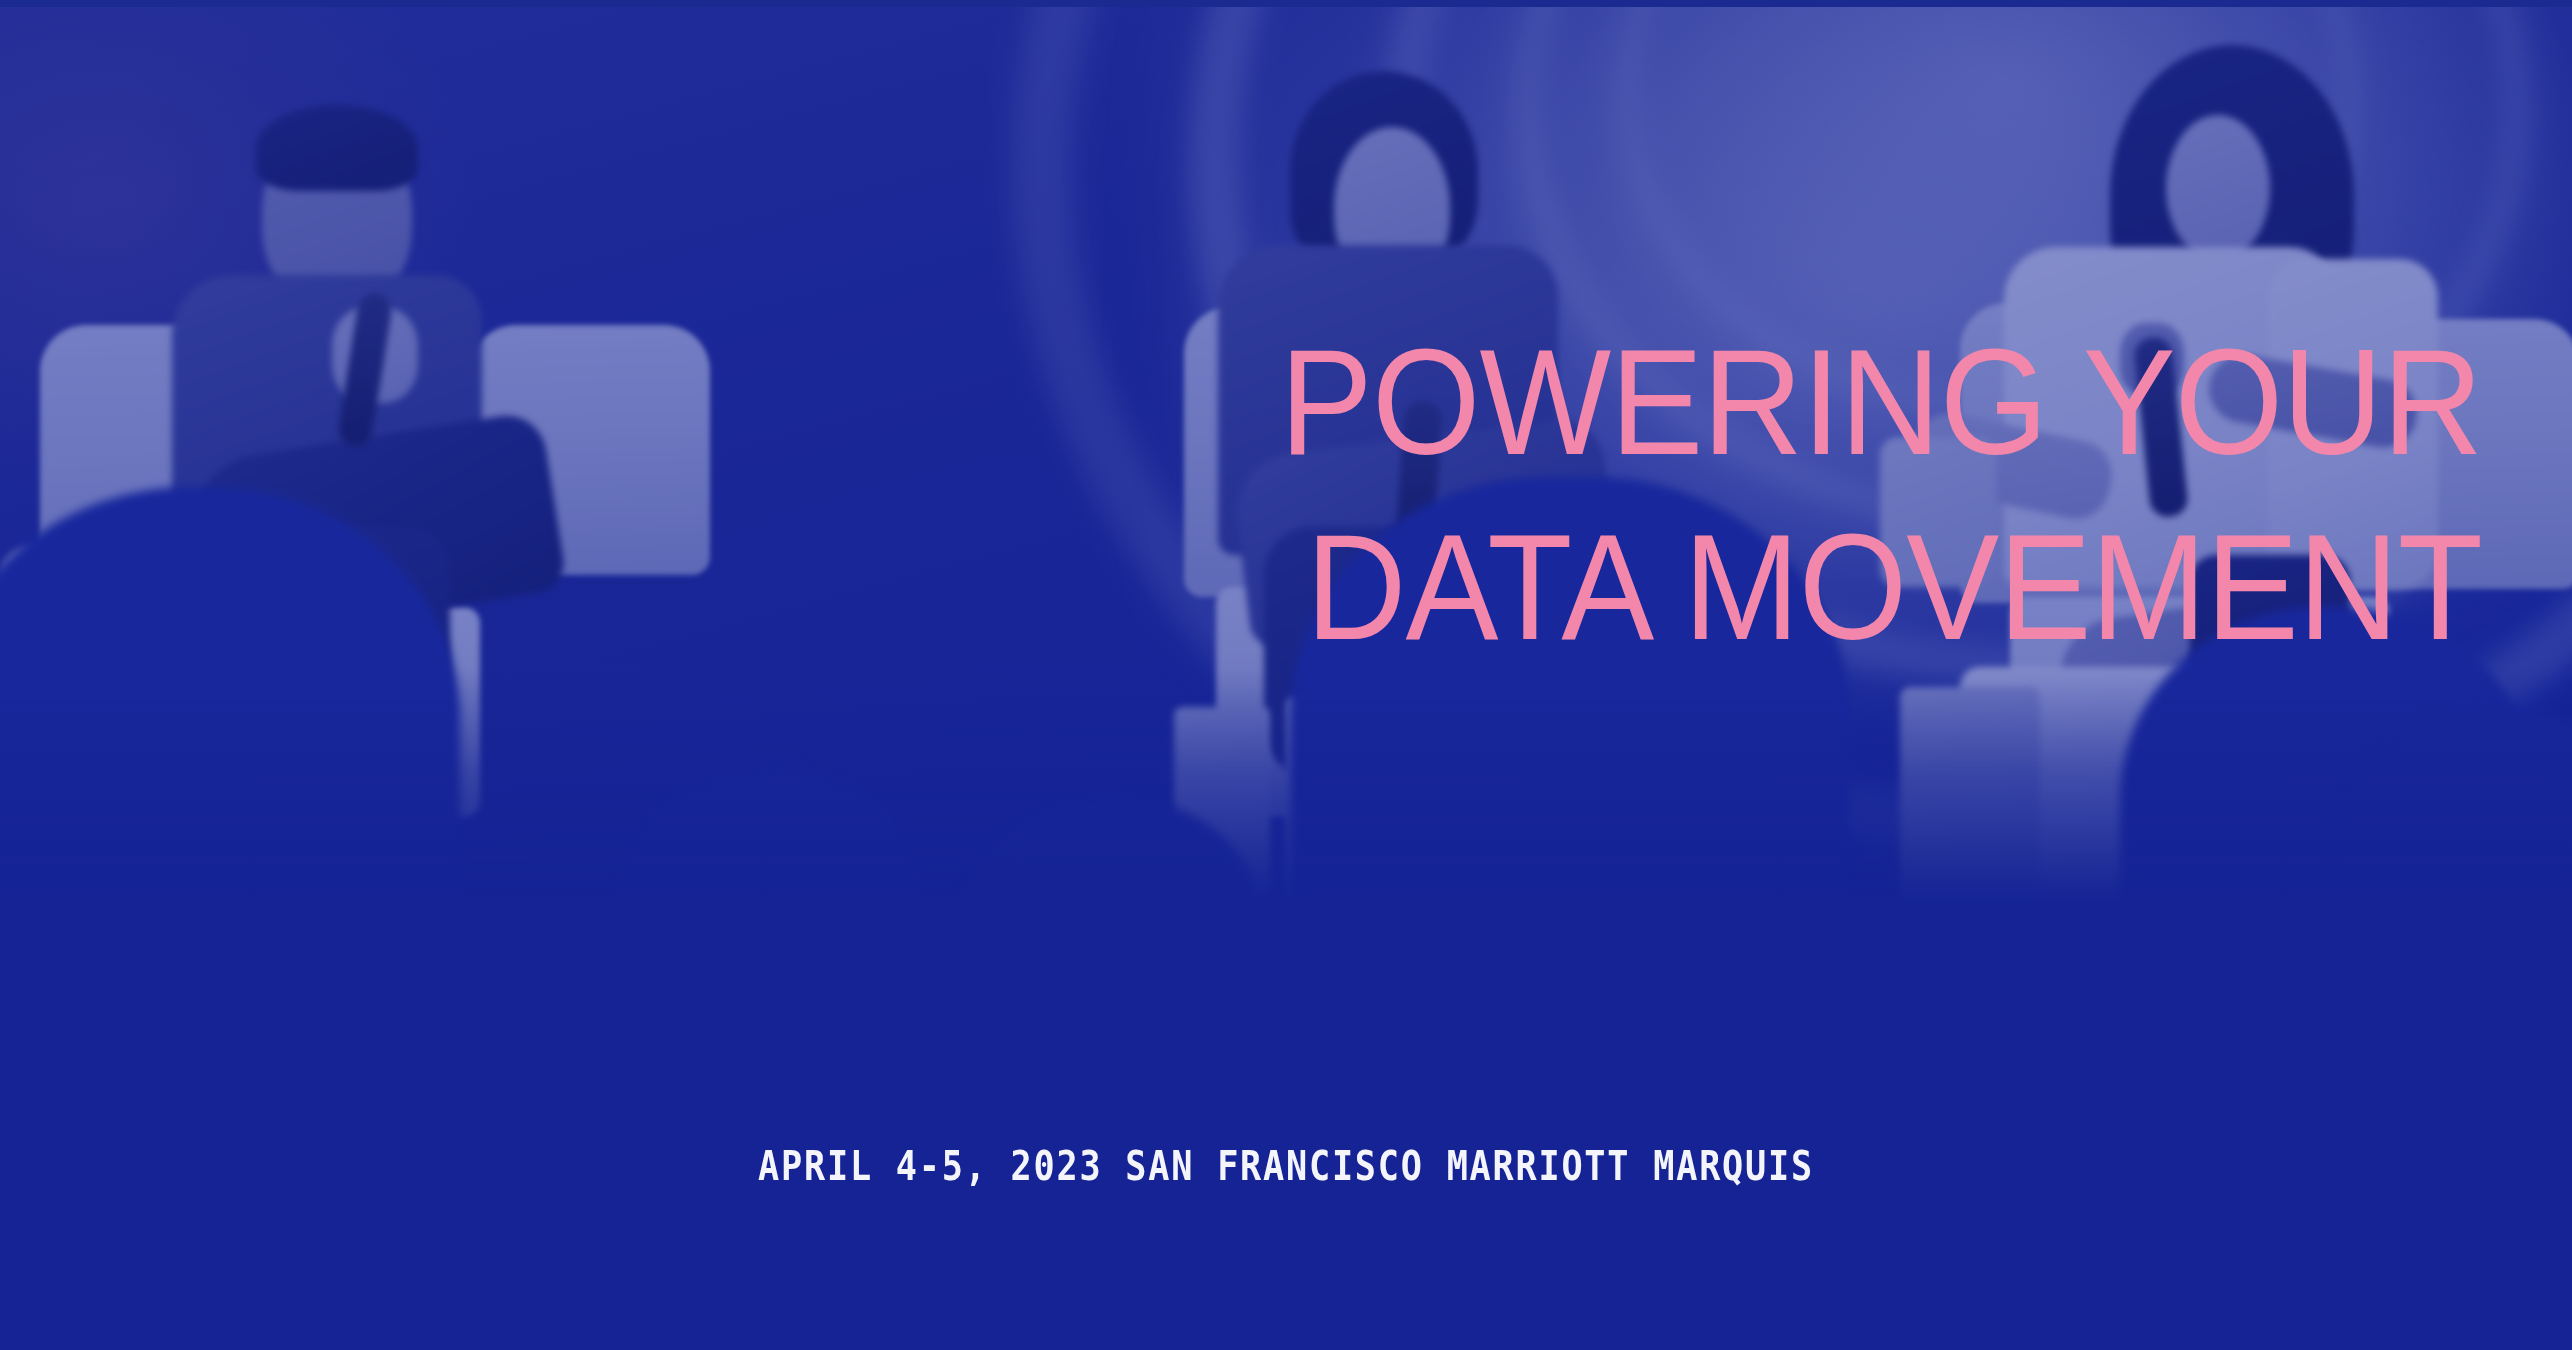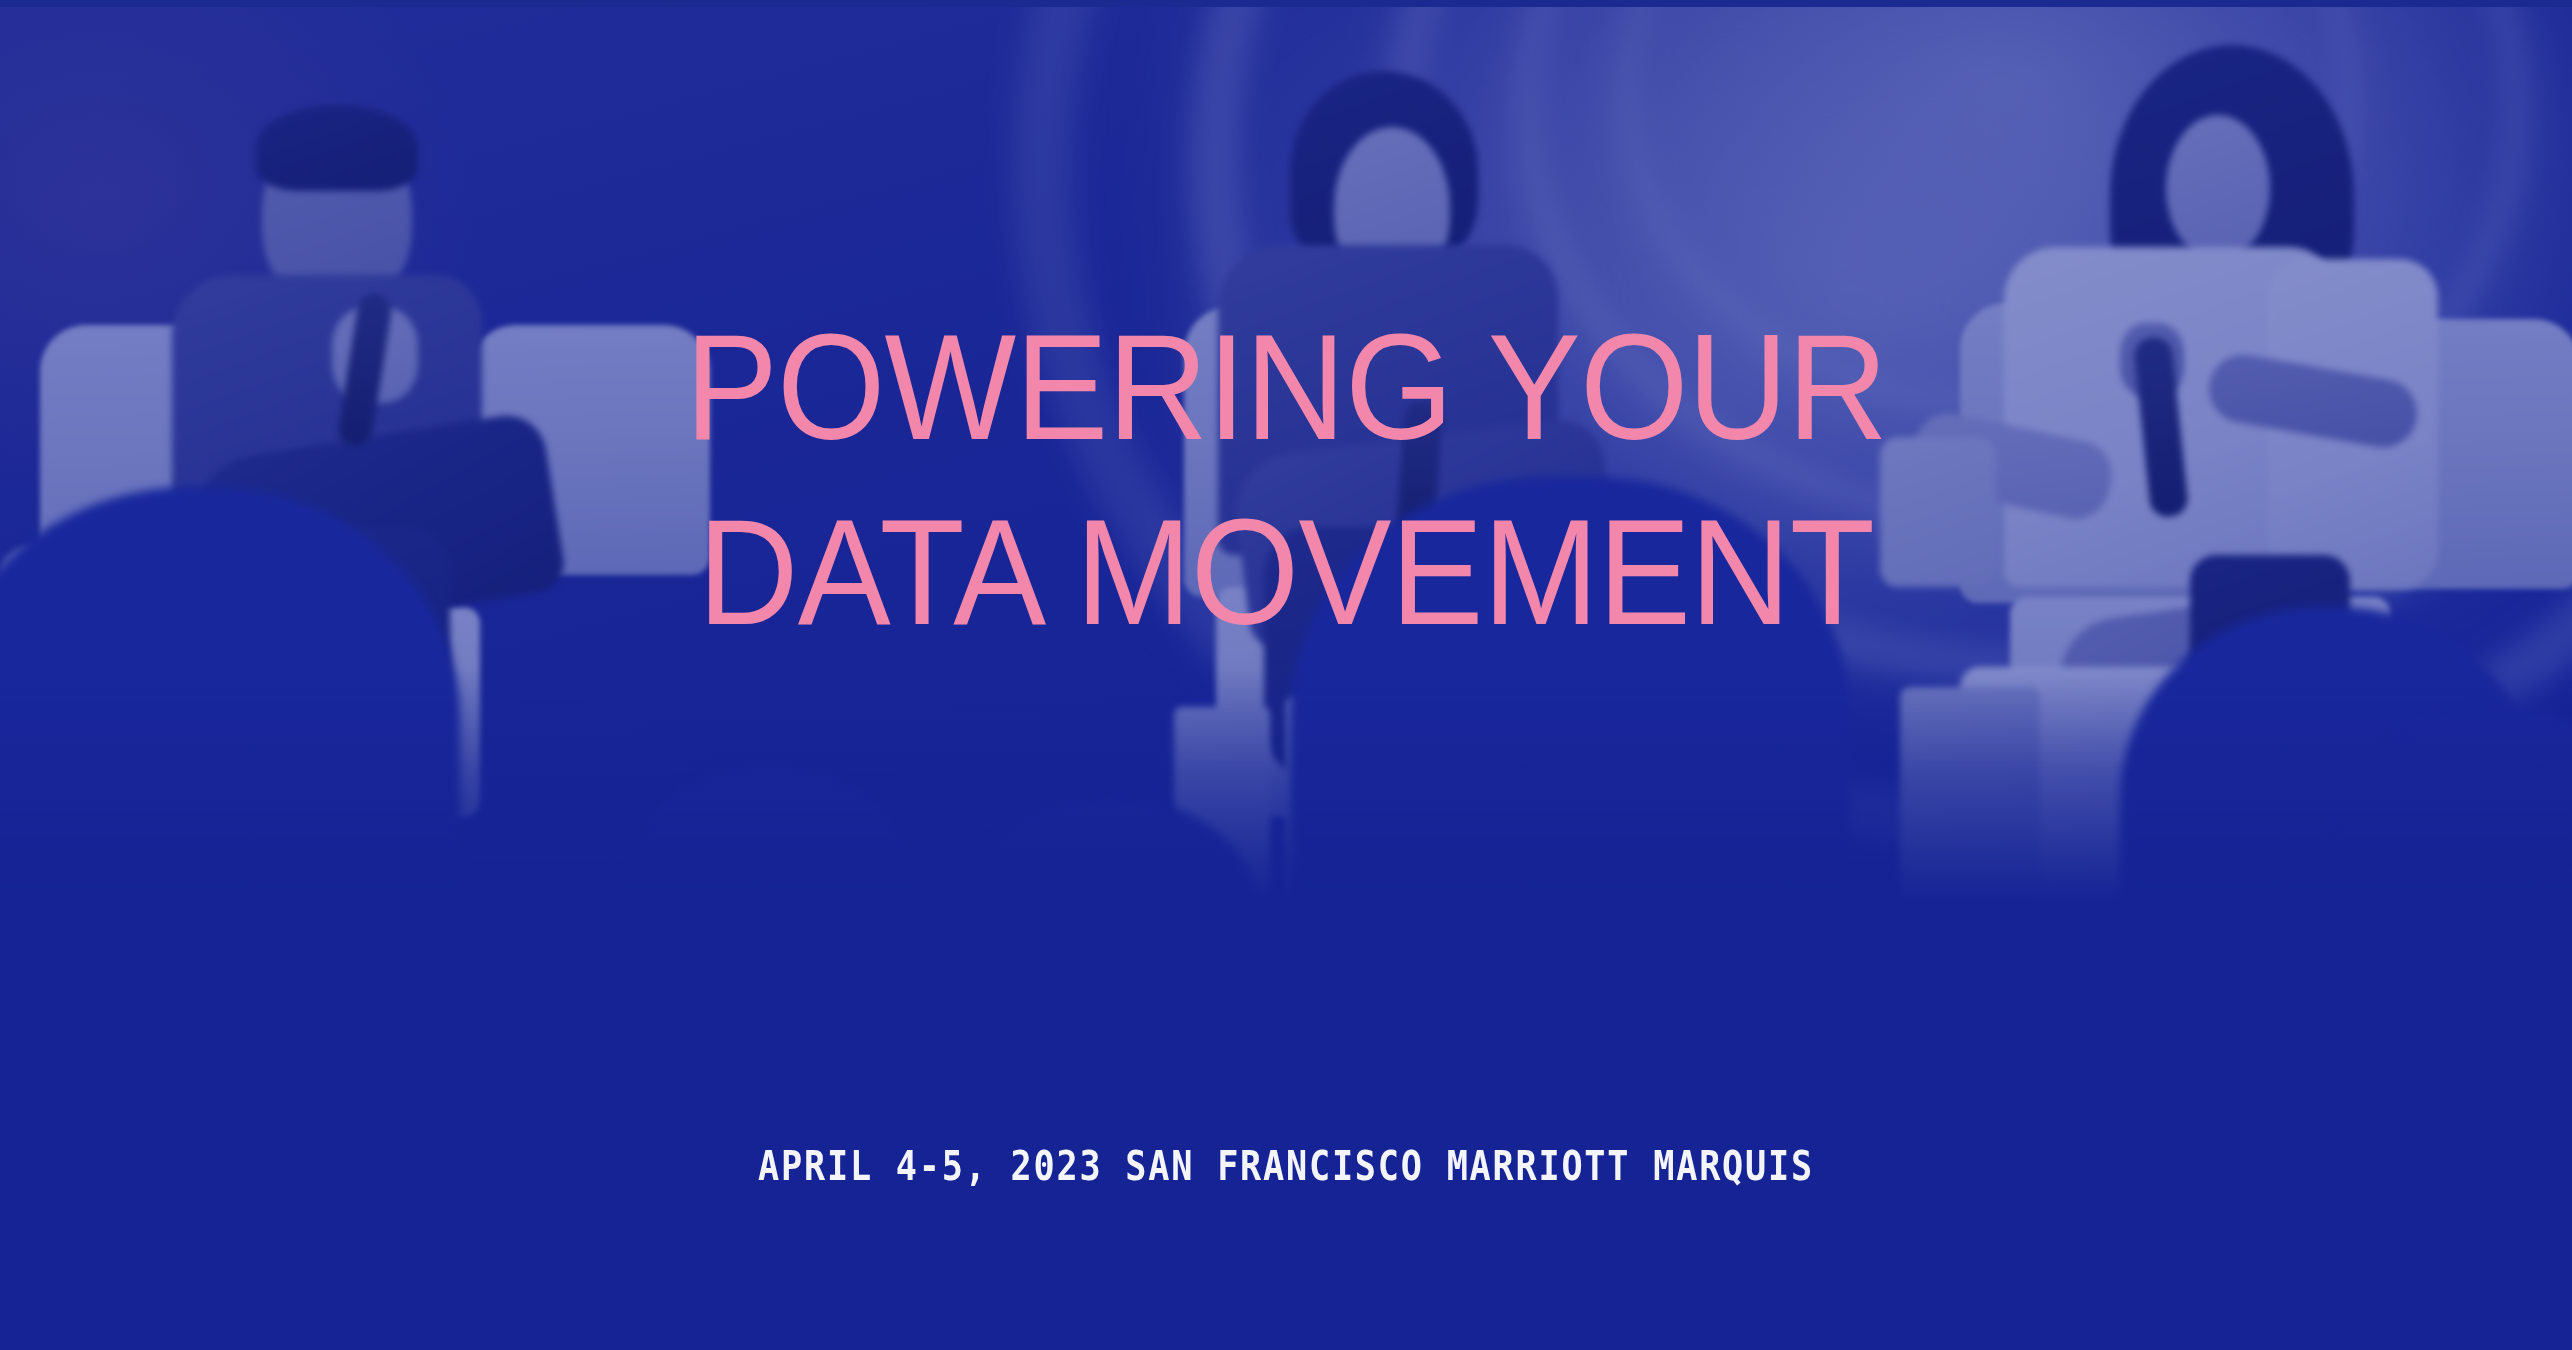--- a/index.html
+++ b/index.html
@@ -124,24 +124,24 @@
     position: absolute;
     inset: 0;
     background: rgba(22, 38, 158, 0.46);
     z-index: 26;
     pointer-events: none;
   }
 
   
   .headline {
     position: absolute;
-    left: 0; top: 295px;
+    left: 0; top: 310px;
     width: 100%;
     z-index: 60;
-    text-align: center;
+    text-align: right;
     pointer-events: none;
   }
   .headline-line {
     display: block;
     font-family: "Liberation Sans", sans-serif;
     font-weight: 400;
     font-size: 150px;
     line-height: 185px;
     letter-spacing: -1px;
     color: #F387AB;

